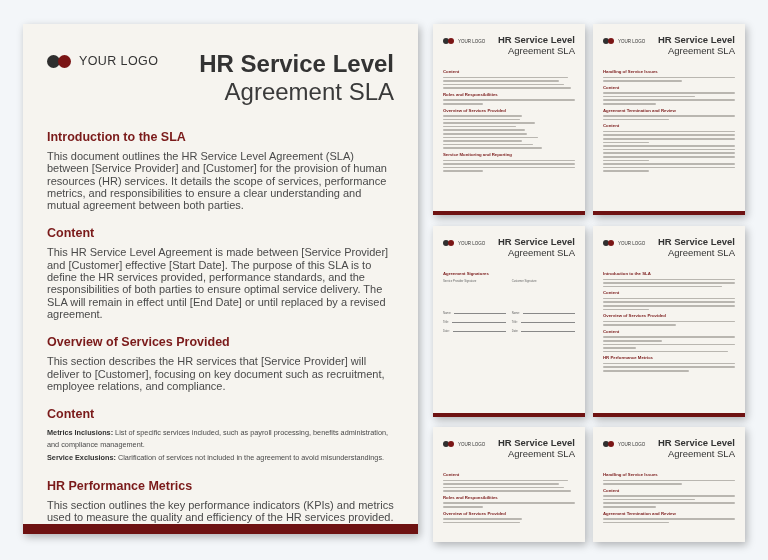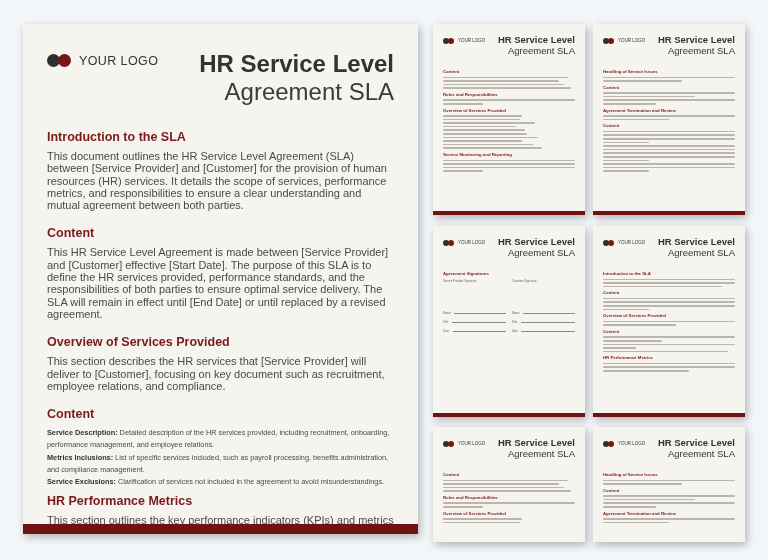--- a/index.html
+++ b/index.html
@@ -9,21 +9,21 @@
   .page {
     position: absolute; background: #f6f4ef;
     box-shadow: 2px 3px 8px rgba(0,0,0,0.28);
     overflow: hidden;
   }
   .page .bar { position: absolute; left: 0; right: 0; bottom: 0; background: #6e1212; }
 
   
   #main { left: 23px; top: 24px; width: 395px; height: 510px; }
   #main .bar { height: 10px; }
-  .logo { position: absolute; display: flex; }
+  .logo { position: absolute; display: flex; align-items: center; }
   .dot { border-radius: 50%; display: inline-block; }
   .dot.dark { background: #2f2f2f; }
   .dot.red { background: #7a1515; }
   #main .logo { left: 24px; top: 30px; }
   #main .logo .dot { width: 13px; height: 13px; }
   #main .logo .dot.red { margin-left: -2px; }
   #main .logo-text { margin-left: 8px; font-size: 12.5px; letter-spacing: 0.4px; color: #333; }
   #main .title { position: absolute; right: 24px; top: 26px; text-align: right; color: #333; }
   #main .title .t1 { font-size: 24px; font-weight: bold; line-height: 28px; }
   #main .title .t2 { font-size: 24px; line-height: 28px; color: #3a3a3a; }
@@ -69,23 +69,22 @@
     <h2>Introduction to the SLA</h2>
     <p>This document outlines the HR Service Level Agreement (SLA) between [Service Provider] and [Customer] for the provision of human resources (HR) services. It details the scope of services, performance metrics, and responsibilities to ensure a clear understanding and mutual agreement between both parties.</p>
 
     <h2>Content</h2>
     <p>This HR Service Level Agreement is made between [Service Provider] and [Customer] effective [Start Date]. The purpose of this SLA is to define the HR services provided, performance standards, and the responsibilities of both parties to ensure optimal service delivery. The SLA will remain in effect until [End Date] or until replaced by a revised agreement.</p>
 
     <h2>Overview of Services Provided</h2>
     <p>This section describes the HR services that [Service Provider] will deliver to [Customer], focusing on key document such as recruitment, employee relations, and compliance.</p>
 
     <h2>Content</h2>
-    <div class="cl"><b>Service Description:</b><span> Detailed description of the HR services provided, including recruitment, onboarding, performance management, and employee relations.</span></div>
     <div class="cl"><b>Metrics Inclusions:</b><span> List of specific services included, such as payroll processing, benefits administration, and compliance management.</span></div>
-    <div class="cl" style="margin-bottom:4px"><b>Service Exclusions:</b><span> Clarification of services not included in the agreement to avoid misunderstandings.</span></div>
+    <div class="cl" style="margin-bottom:14px"><b>Service Exclusions:</b><span> Clarification of services not included in the agreement to avoid misunderstandings.</span></div>
 
     <h2>HR Performance Metrics</h2>
     <p>This section outlines the key performance indicators (KPIs) and metrics used to measure the quality and efficiency of the HR services provided. This section outlines the key performance indicators (KPIs) and metrics used to measure the quality and efficiency of the HR services provided.</p>
   </div>
   <div class="bar"></div>
 </div>
 
 <div class="page thumb" style="left:433px;top:24px;">
   <div class="logo">
       <span class="dot dark"></span>

